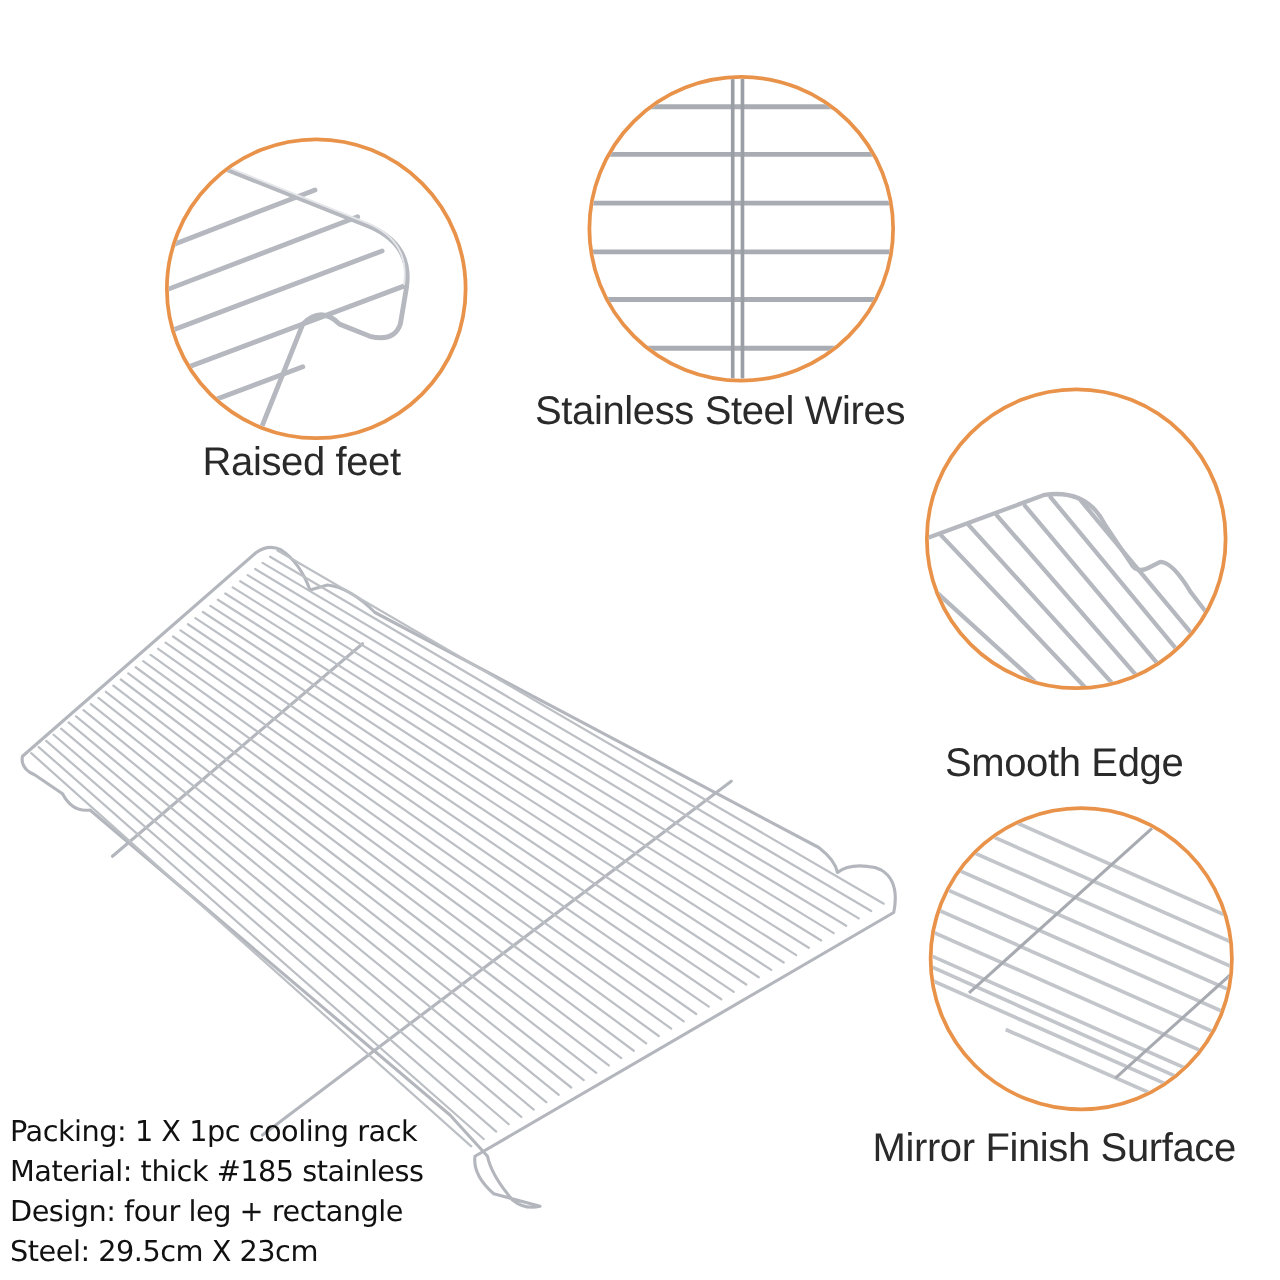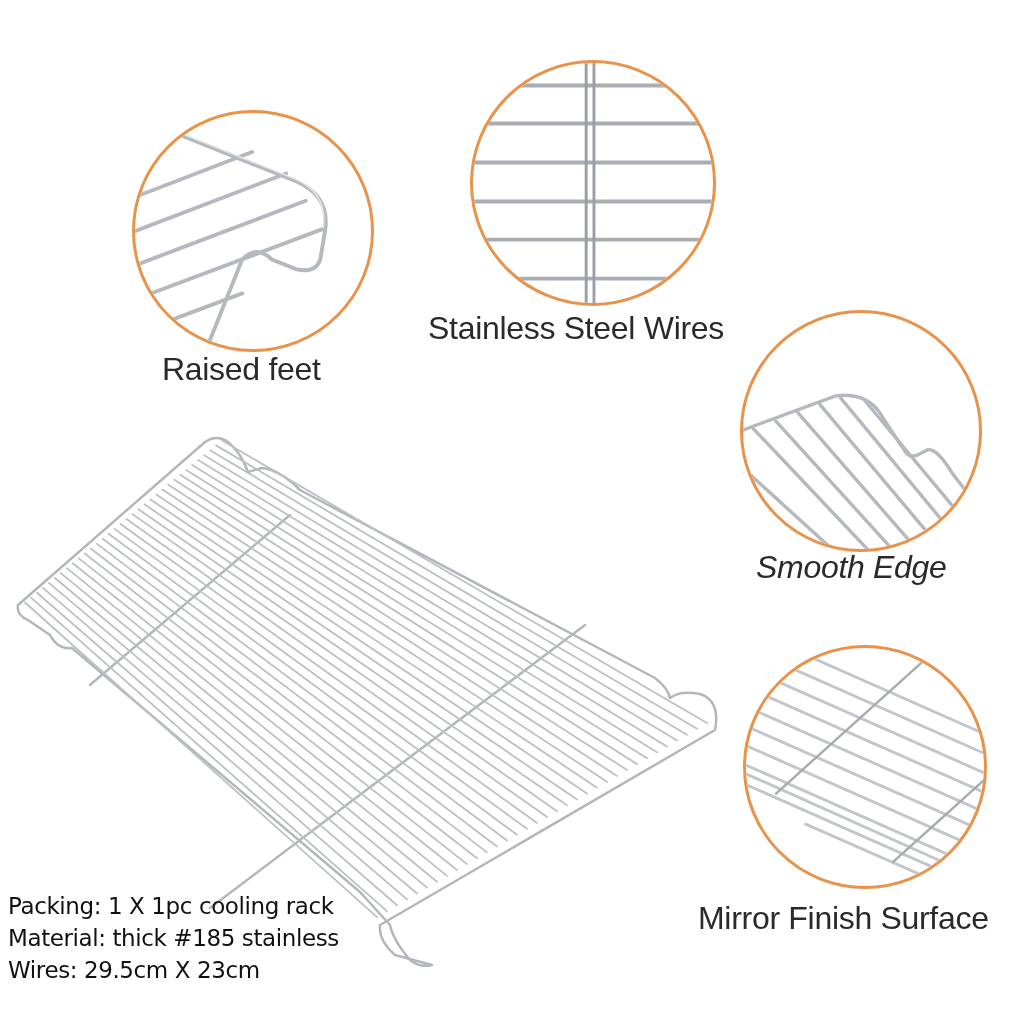--- a/index.html
+++ b/index.html
@@ -57,21 +57,21 @@
       <line x1="33" y1="110" x2="160" y2="250"></line>
       <line x1="56" y1="102" x2="185" y2="250"></line>
       <line x1="79" y1="94" x2="210" y2="250"></line>
       <line x1="100" y1="87" x2="235" y2="250"></line>
       <line x1="125" y1="90" x2="250" y2="240"></line>
       <line x1="-10" y1="150" x2="100" y2="250"></line>
       <line x1="-10" y1="185" x2="65" y2="250"></line>
     </g>
   </svg>
 </div>
-<div class="caption" style="left:756px; top:549px;font-style:italic;">Smooth Edge</div>
+<div class="caption" style="left:756px; top:592px;">Smooth Edge</div>
 
 <div class="circle" style="left:743px; top:645px; width:244px; height:244px;">
   <svg viewBox="0 0 244 244">
     <g stroke="#c2c6cb" stroke-width="3" fill="none">
       <line x1="0" y1="-20" x2="260" y2="95"></line>
       <line x1="0" y1="0" x2="260" y2="115"></line>
       <line x1="0" y1="20" x2="260" y2="135"></line>
       <line x1="0" y1="40" x2="260" y2="155"></line>
       <line x1="0" y1="60" x2="260" y2="175"></line>
       <line x1="0" y1="80" x2="260" y2="195"></line>
@@ -133,14 +133,15 @@
         <line x1="210.07352941176472" y1="30.279411764705884" x2="687" y2="314.70588235294116"></line>
         <line x1="216.04411764705884" y1="25.367647058823508" x2="697" y2="308.8235294117647"></line>
         <line x1="222.01470588235296" y1="20.45588235294116" x2="707" y2="302.94117647058823"></line>
       </g>
   </svg>
 </div>
 
 <div class="specs">
   <div>Packing: 1 X 1pc cooling rack</div>
   <div>Material: thick #185 stainless</div>
-  <div>Wires: 29.5cm X 23cm</div>
+  <div>Design: four leg + rectangle</div>
+  <div>Steel: 29.5cm X 23cm</div>
 </div>
 
 </body></html>

